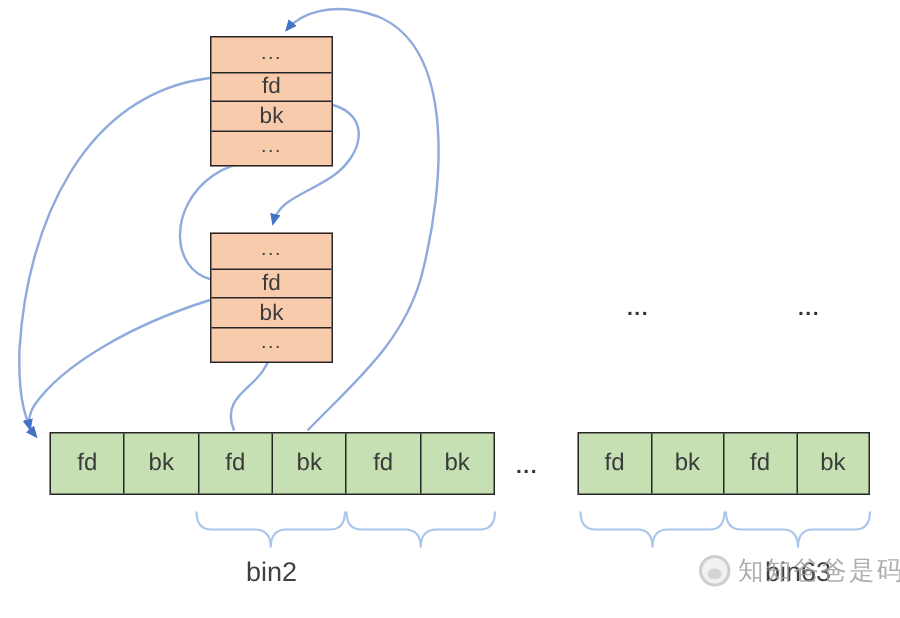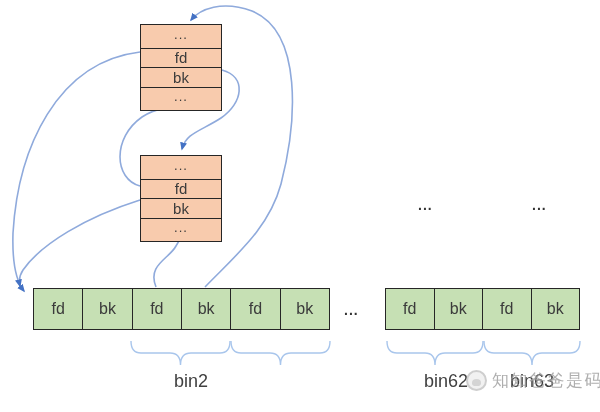--- a/index.html
+++ b/index.html
@@ -109,22 +109,21 @@
 
   <div class="ellipsis" style="left:344px;top:302px;">...</div>
 
   <div class="bin-array" style="left:385px;width:195px;">
     <div class="bin-cell">fd</div>
     <div class="bin-cell">bk</div>
     <div class="bin-cell">fd</div>
     <div class="bin-cell">bk</div>
   </div>
 
-  <div class="bin-label" style="left:156px;">bin2</div>
-  <div class="bin-label" style="left:411px;">bin62</div>
+  <div class="bin-label" style="left:146px;">bin2</div>
   <div class="bin-label" style="left:497px;">bin63</div>
 
   <div class="watermark">
     <span class="wm-logo"></span>
     <span class="wm-text">知知爸爸是码农</span>
   </div>
 
 </div>
 
 </body></html>

